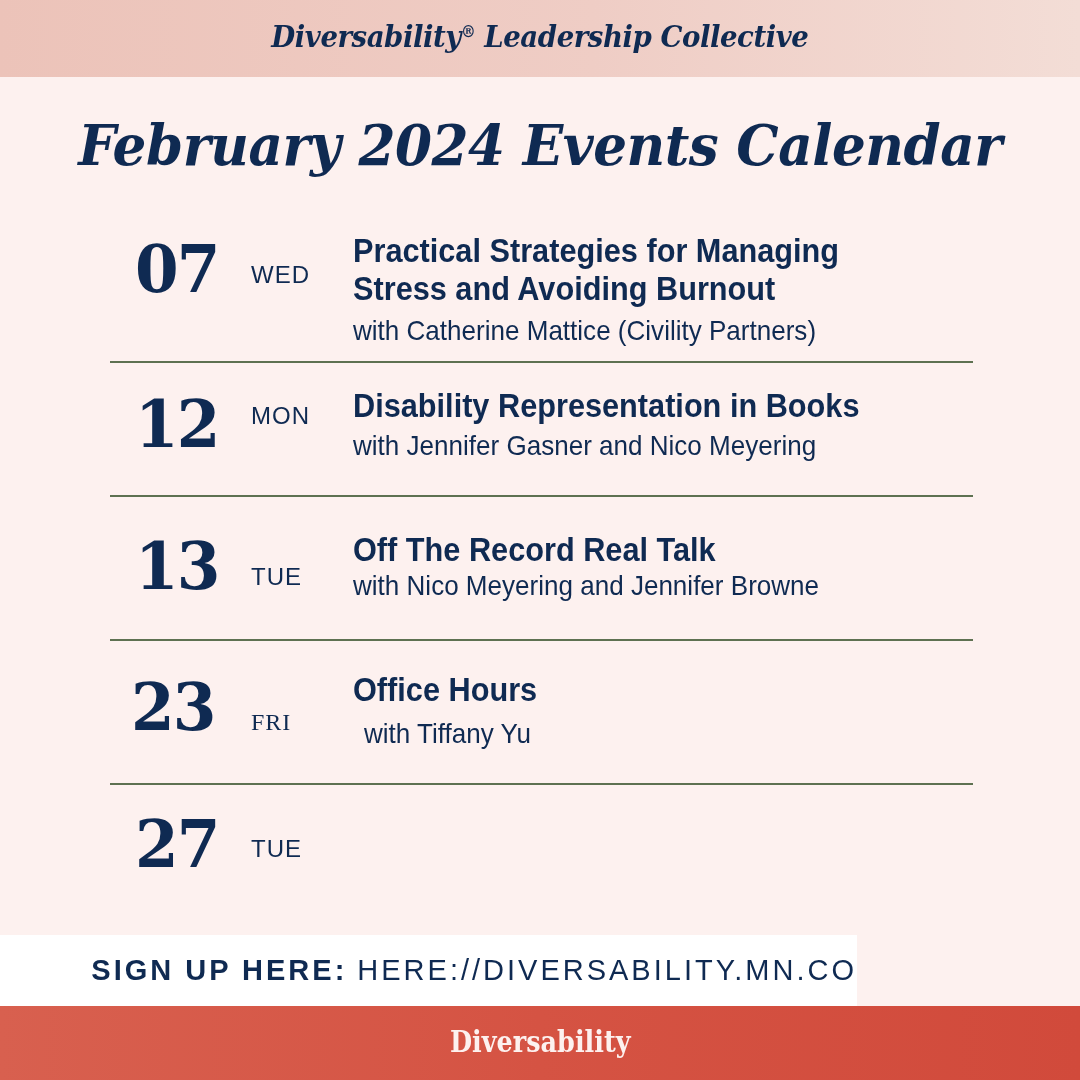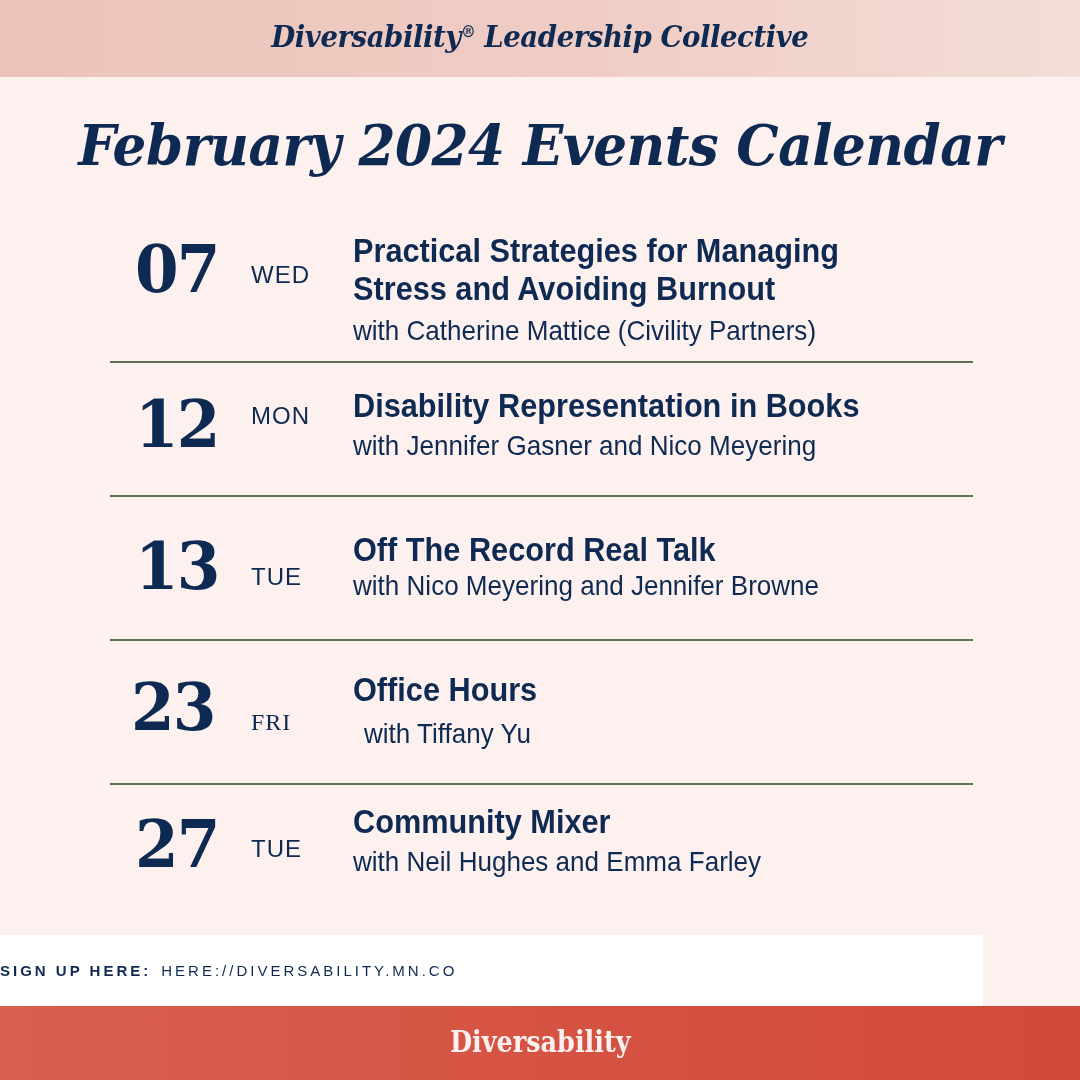--- a/index.html
+++ b/index.html
@@ -65,25 +65,25 @@
       white-space: nowrap;
     }
     .event-host {
       font-family: "Liberation Sans", sans-serif;
       font-size: 28px; line-height: 34px;
       color: #0f2a52;
       transform: scaleX(0.93); transform-origin: left;
       white-space: nowrap;
     }
     .signup-band {
-      position: absolute; left: 0; top: 935px; width: 983px; height: 71px;
+      position: absolute; left: 0; top: 935px; width: 857px; height: 71px;
       background: #ffffff;
-      display: flex; align-items: center; justify-content: flex-start;
+      display: flex; align-items: center; justify-content: flex-end;
       font-family: "Liberation Sans", sans-serif;
-      font-size: 15px; color: #0f2a52;
+      font-size: 29px; color: #0f2a52;
       letter-spacing: 3px;
     }
     .signup-label { font-weight: bold; margin-right: 10px; }
     .signup-link { color: #0f2a52; text-decoration: none; }
     .footer-band {
       position: absolute; left: 0; top: 1006px; width: 1080px; height: 74px;
       background: linear-gradient(90deg, #d8604f 0%, #d55343 50%, #d14a3b 100%);
       display: flex; align-items: center; justify-content: center;
     }
     .footer-logo {
@@ -140,24 +140,20 @@
     <div class="day-name" style="top:68px;font-family:Liberation Serif, serif;">FRI</div>
     <div class="event-text" style="top:30px;text-align:center;">
       <div class="event-title">Office Hours</div>
       <div class="event-host" style="margin-top:8px; padding-left:5px;">with Tiffany Yu</div>
     </div>
   </div>
 
   <div class="event" style="height:140px;text-decoration:underline;">
     <div class="day-num" style="top:20px;">27</div>
     <div class="day-name" style="top:50px;">TUE</div>
-    <div class="event-text" style="top:18px;">
-      <div class="event-title">Community Mixer</div>
-      <div class="event-host" style="margin-top:4px;">with Neil Hughes and Emma Farley</div>
-    </div>
   </div>
 </div>
 
 <div class="signup-band">
   <span class="signup-label">SIGN UP HERE:</span>
   <a class="signup-link">HERE://DIVERSABILITY.MN.CO</a>
 </div>
 
 <div class="footer-band">
   <div class="footer-logo">Diversability</div>

